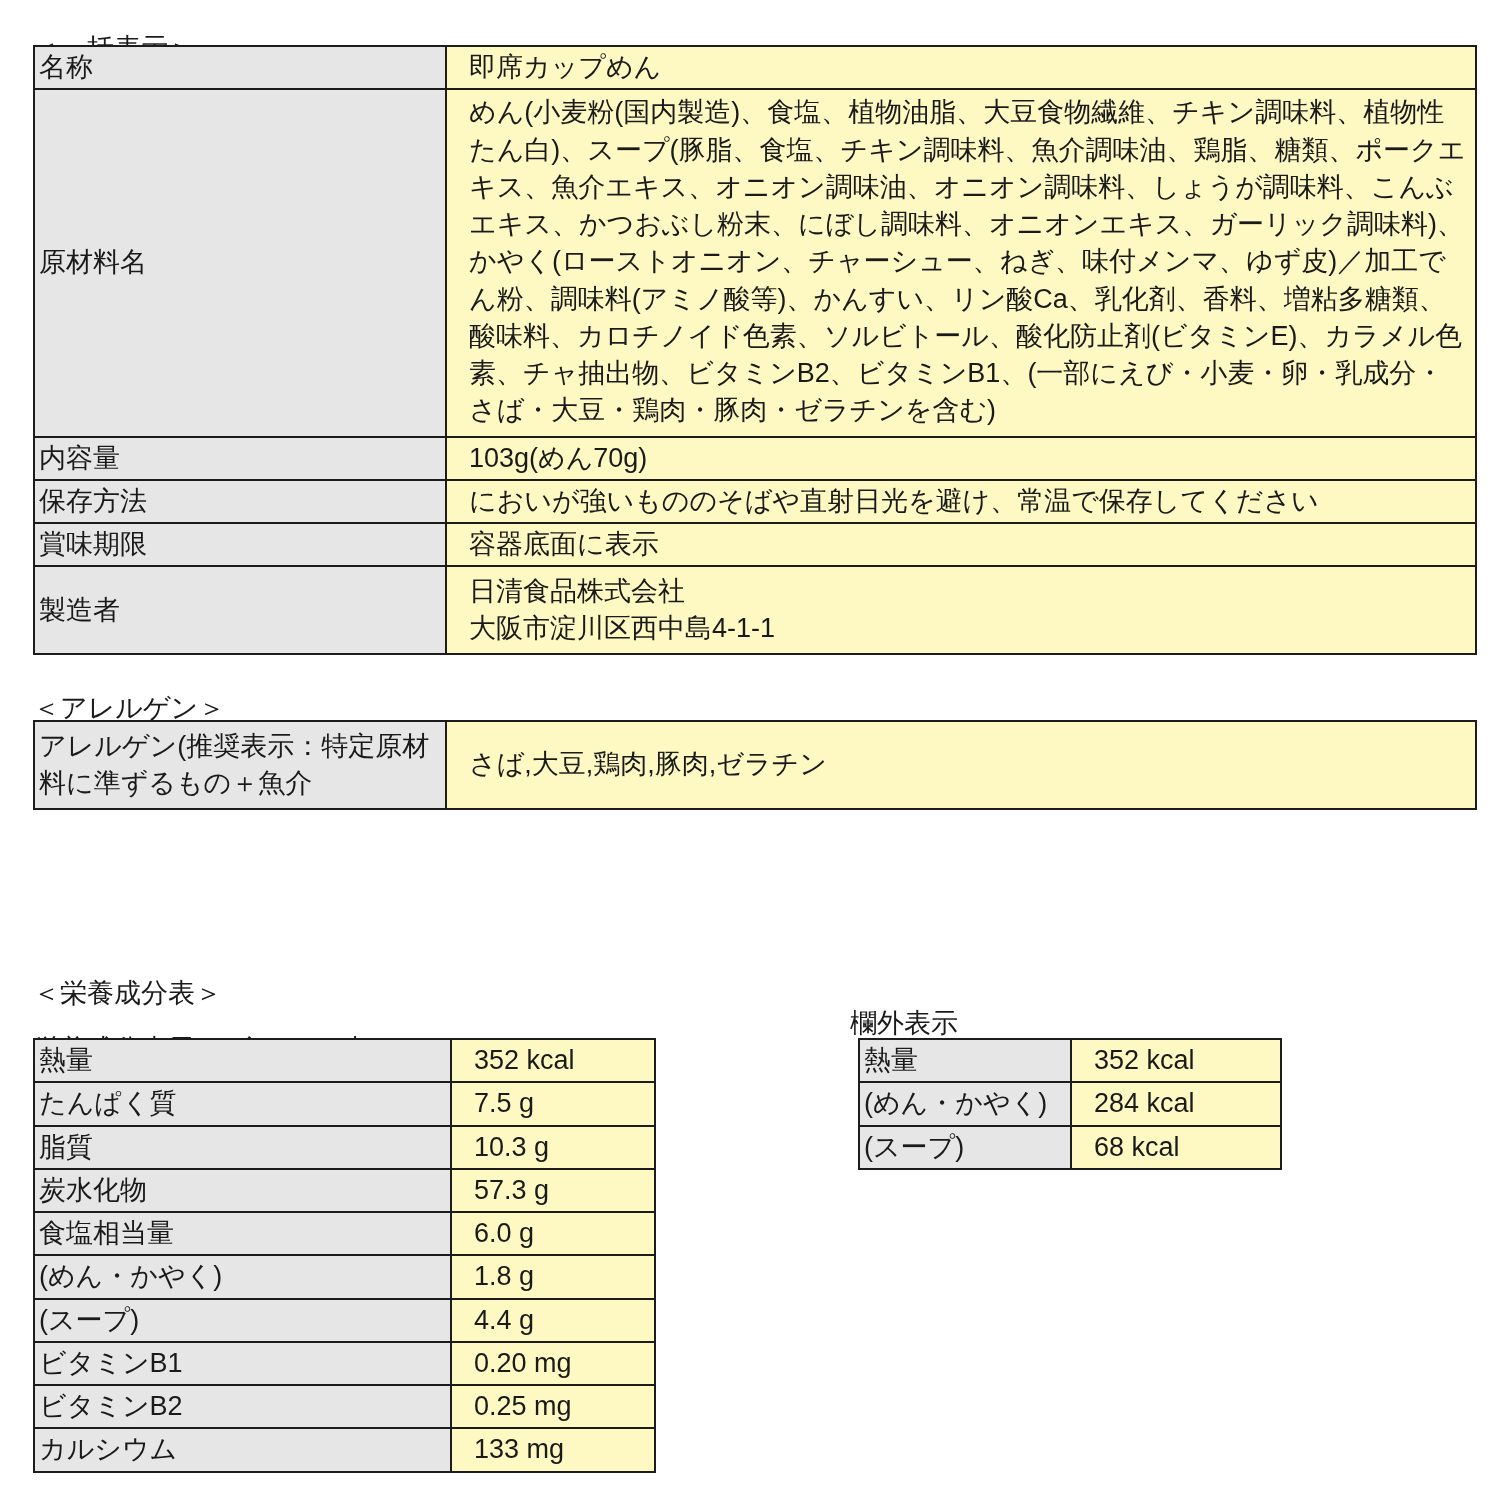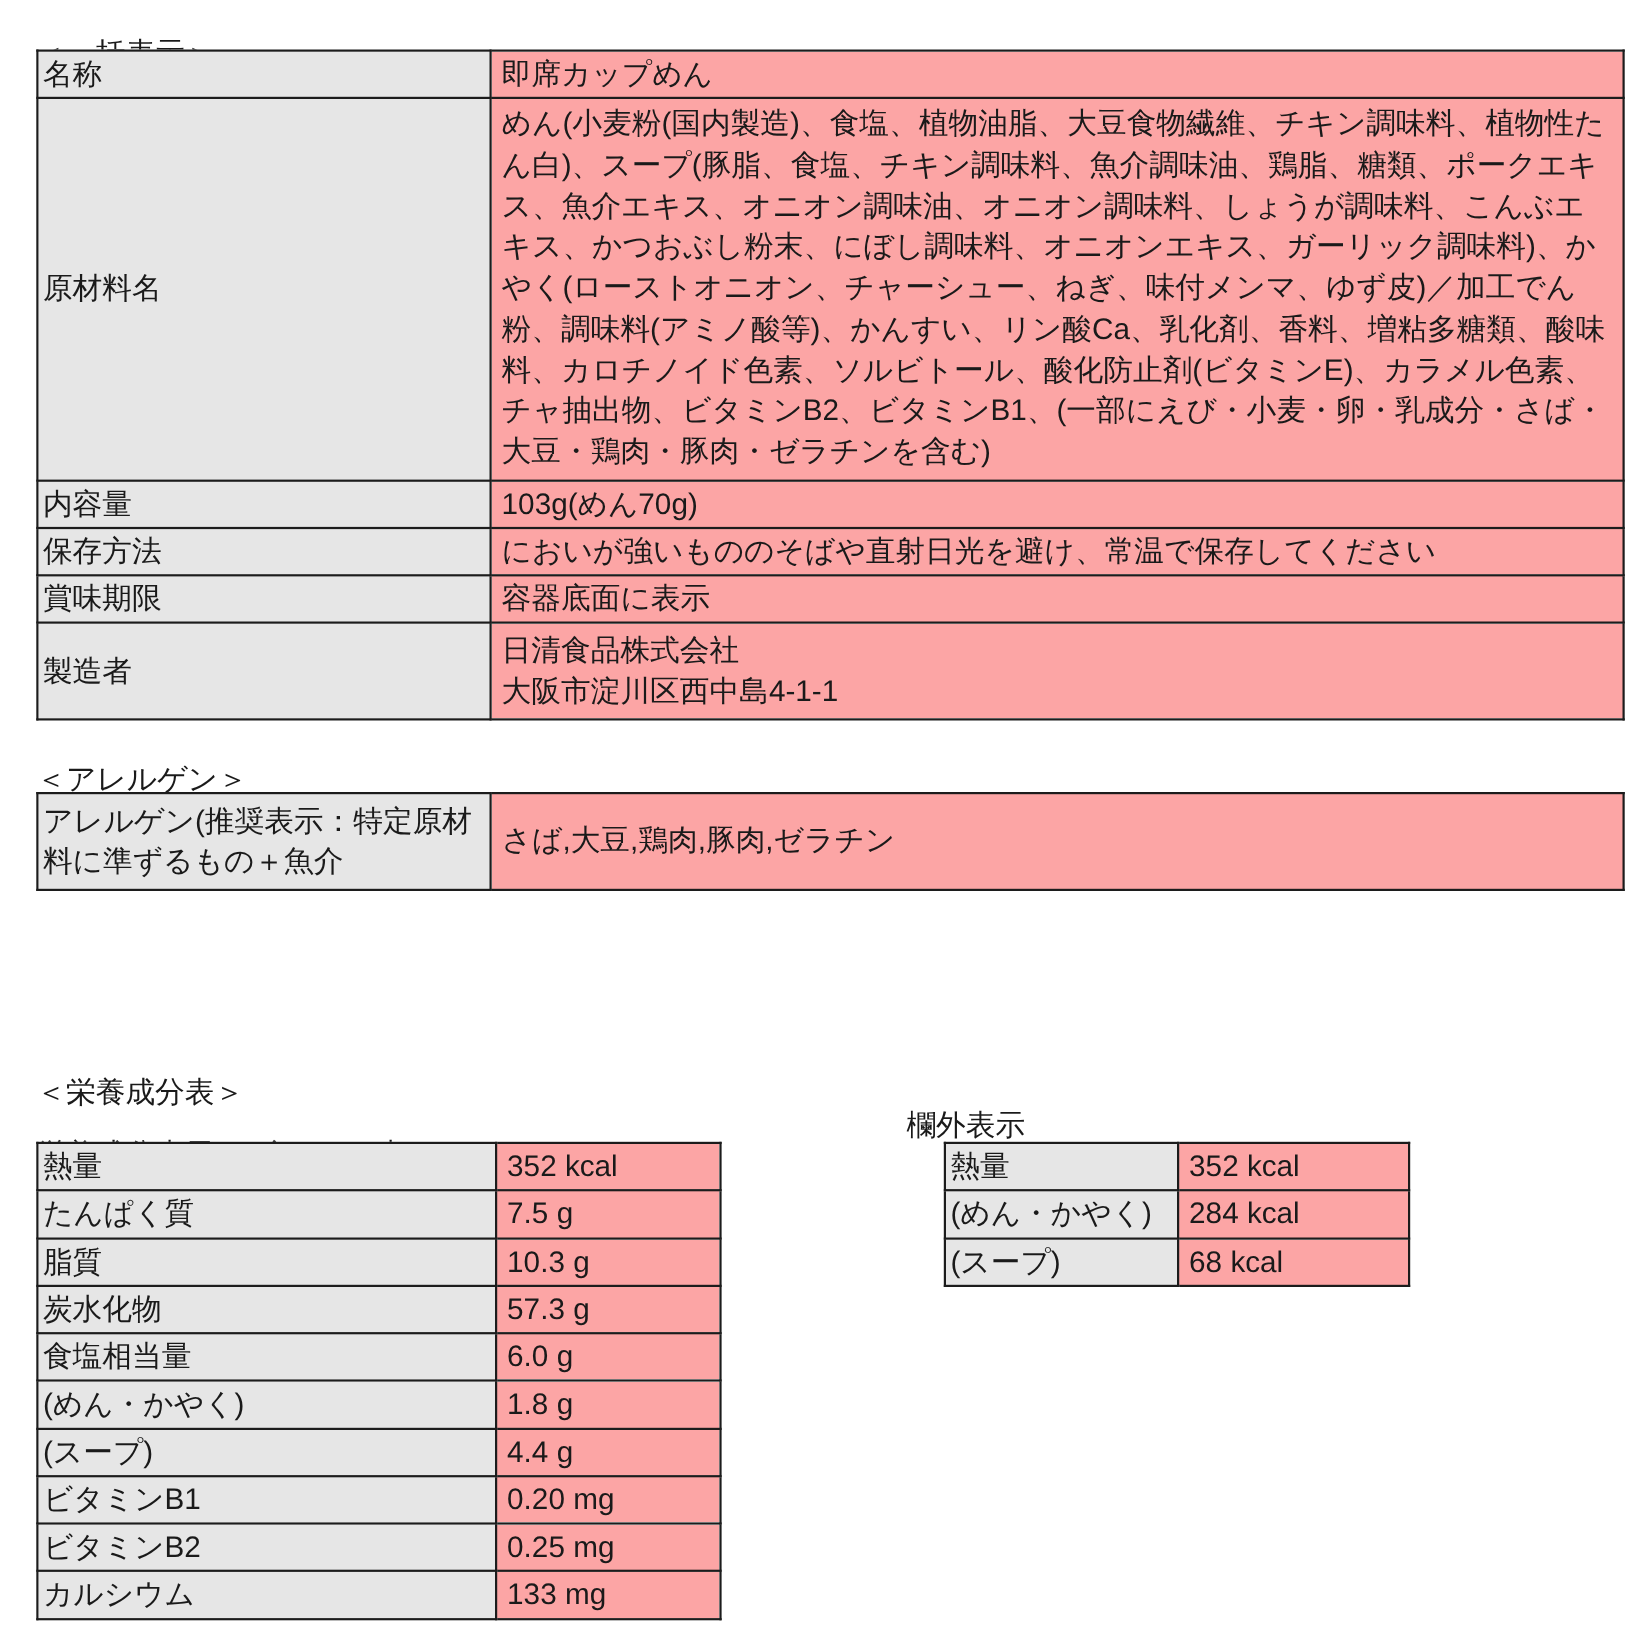--- a/index.html
+++ b/index.html
@@ -19,21 +19,21 @@
     background: #ffffff;
   }
   td {
     border: 2px solid #1c1c1c;
     padding: 2px 8px 2px 4px;
     vertical-align: middle;
     overflow: hidden;
     margin-top: 45px;
   }
   td.lbl { background: #e6e6e6; }
-  td.val { padding-left: 9px; background: #fca5a5; }
+  td.val { padding-left: 22px; background: #fef9c3; }
   
   .wide-table { width: 1444px; }
   .wide-table col.c-label { width: 412px; }
   .row-h38 td { height: 38px; }
   .row-h88 td { height: 88px; }
   .ingredients-cell { padding-top: 4px; padding-bottom: 6px; vertical-align: top; }
   
   .nutri-table { width: 623px; }
   .nutri-table col.c-label { width: 417px; }
   .side-table { width: 424px; }
@@ -142,21 +142,21 @@
     <td class="lbl">ビタミンB2</td>
     <td class="val">0.25 mg</td>
   </tr>
   <tr class="row-h38">
     <td class="lbl">カルシウム</td>
     <td class="val">133 mg</td>
   </tr>
 </tbody>
   </table>
 
-<div class="abs heading" style="left:824px; top:1005px;">欄外表示</div>
+<div class="abs heading" style="left:850px; top:1005px;">欄外表示</div>
 
 <table class="abs side-table" style="left:858px; top:1038px;">
   <colgroup>
       <col class="c-label">
       <col>
     </colgroup>
   <tbody>
       <tr>
     <td class="lbl">熱量</td>
     <td class="val">352 kcal</td>

